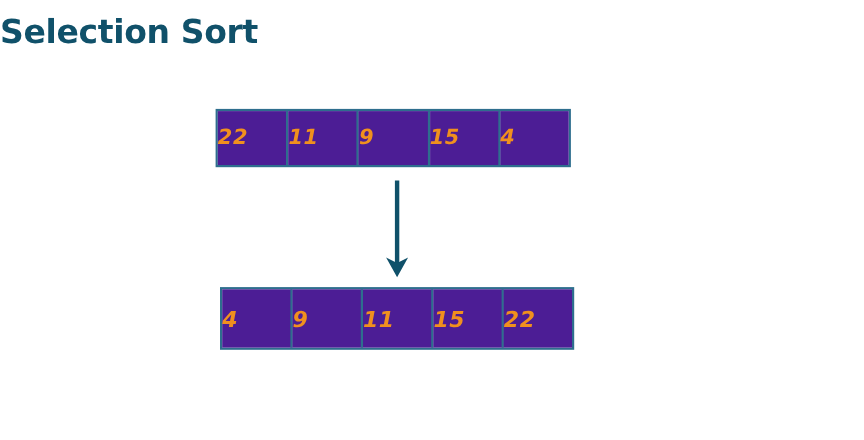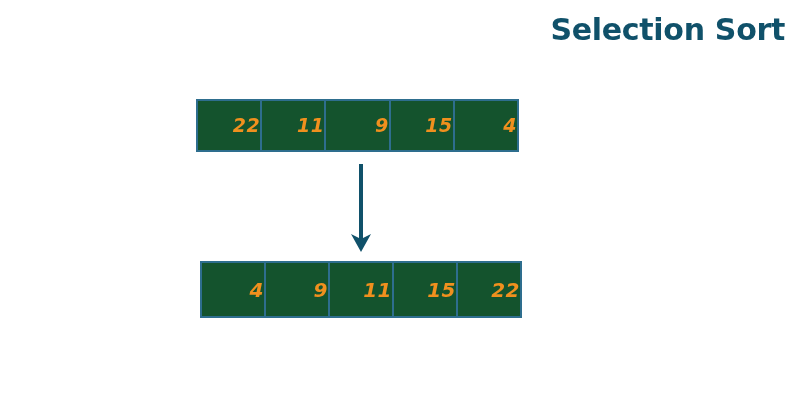--- a/index.html
+++ b/index.html
@@ -19,21 +19,21 @@
     height: 400px;
     background: #ffffff;
   }
 
   
   #page-title {
     position: absolute;
     left: 0;
     top: 10px;
     width: 785px;
-    text-align: right;
+    text-align: left;
     font-family: "DejaVu Sans", sans-serif;
     font-size: 30px;
     font-weight: 700;
     letter-spacing: -0.3px;
     color: #10516a;
     line-height: 40px;
     white-space: nowrap;
   }
 
   
@@ -54,24 +54,24 @@
   #array-sorted {
     left: 200px;
     top: 261px;
     width: 322px;
     height: 57px;
   }
   .array-cell {
     flex: 1 1 0;
     display: flex;
     align-items: center;
-    justify-content: flex-end;
+    justify-content: flex-start;
     border-right: 2px solid #2e6e8e;
     box-sizing: border-box;
-    background: #14532d;
+    background: #4c1d95;
   }
   .array-cell:last-child {
     border-right: none;
   }
   .cell-value {
     font-family: "DejaVu Sans", sans-serif;
     font-size: 19px;
     font-weight: 700;
     font-style: italic;
     color: #f0901e;

